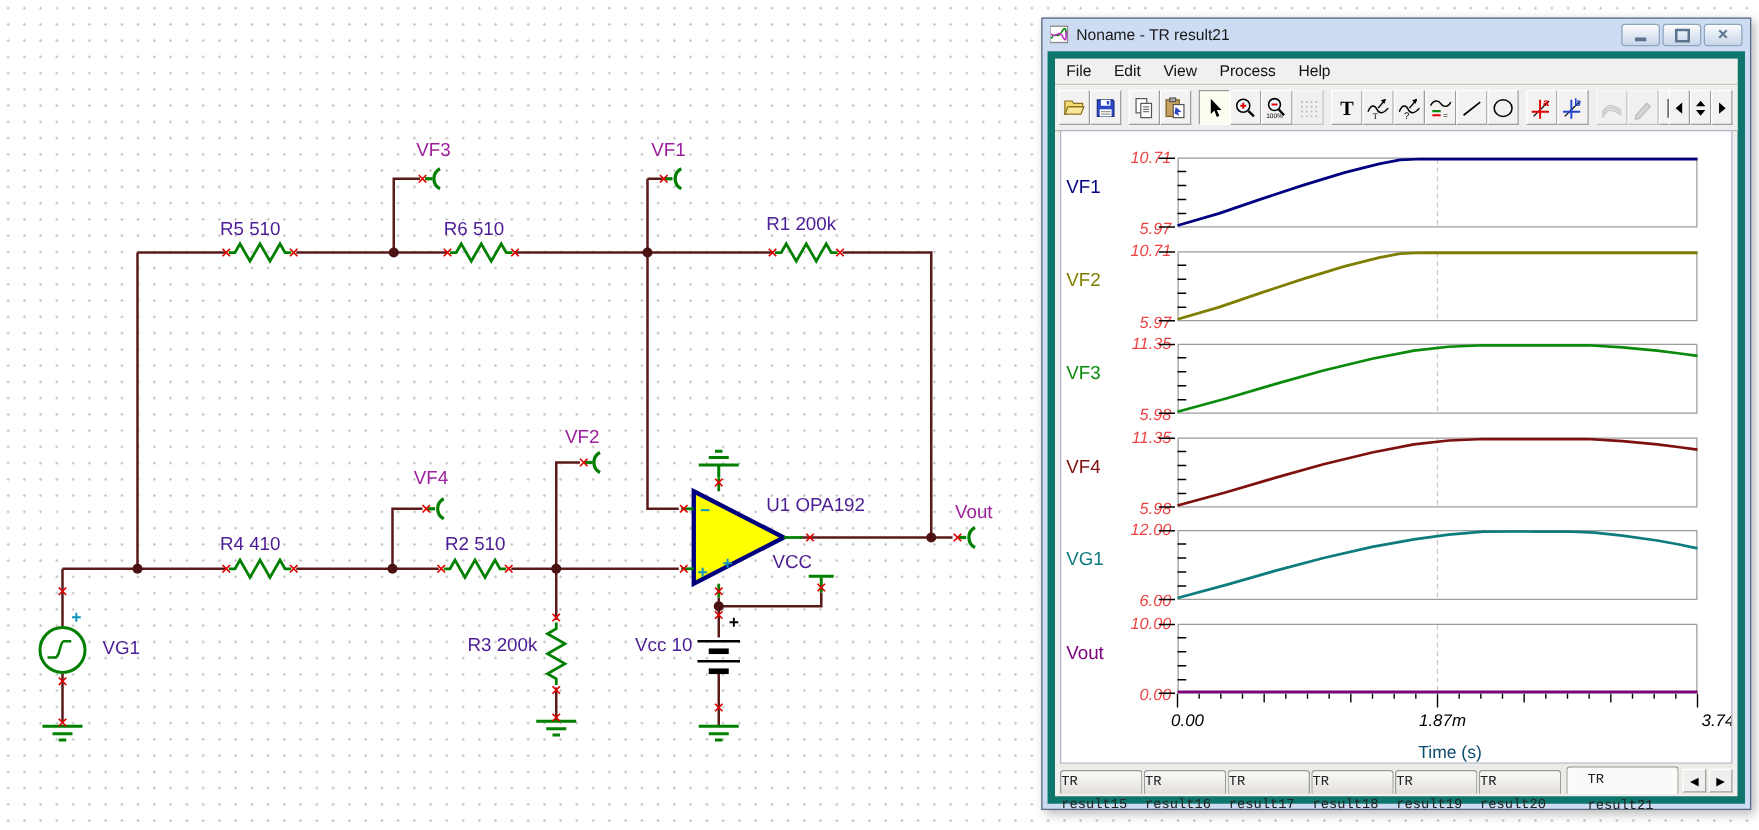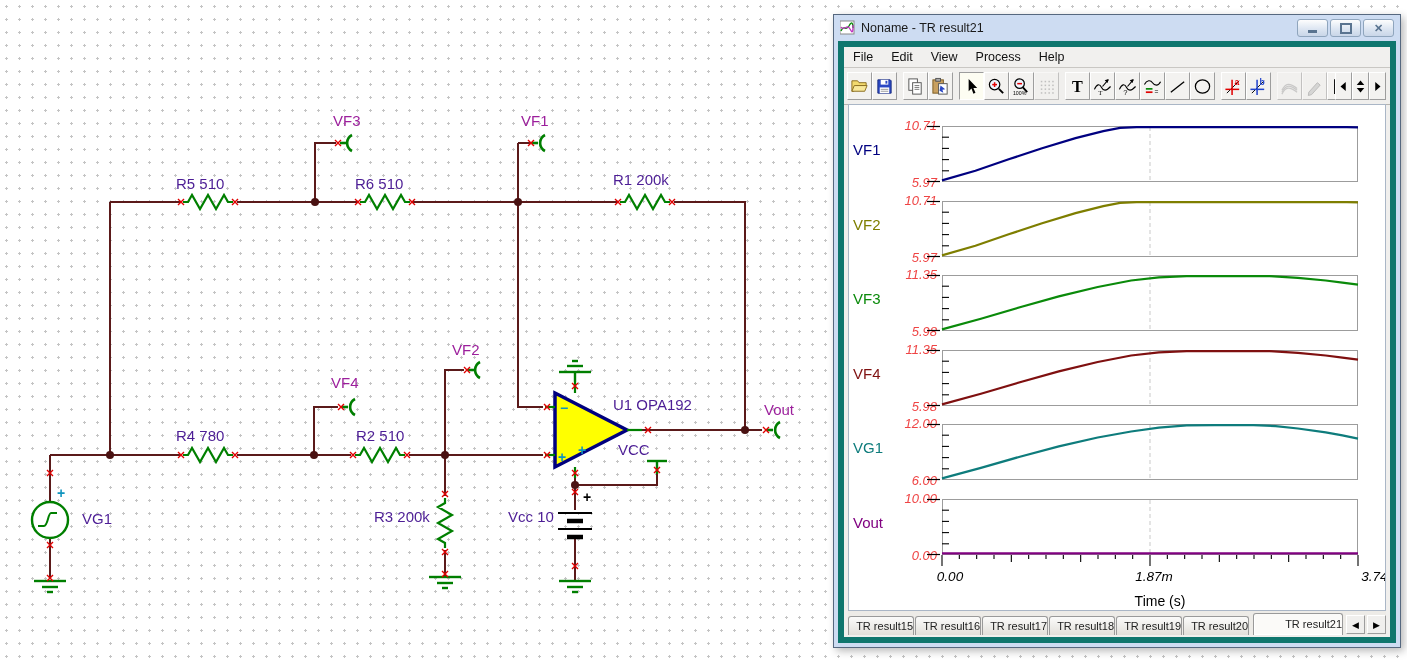--- a/index.html
+++ b/index.html
@@ -46,25 +46,25 @@
   #tb-nav .tb-btn{width:17px;}
   #client{position:absolute;left:4px;top:57px;right:4px;bottom:26px;background:#fff;border:1px solid #aab6c6;overflow:hidden;}
   #plots{position:absolute;left:0;top:0;right:0;bottom:0;}
   .plot-row{position:absolute;left:0;width:540px;height:56px;}
   .plot-name{position:absolute;left:4px;top:15px;font-size:15px;}
   .ylab{position:absolute;width:88px;text-align:right;font-size:13px;font-style:italic;color:#ef4444;}
   .ylab.max{top:-8px;}
   .ylab.min{bottom:-8px;}
   .plot-svg{position:absolute;left:93px;top:0;overflow:visible;}
   .xlab{position:absolute;font-size:13.5px;font-style:italic;color:#000;white-space:nowrap;}
-  #time-label{position:absolute;font-size:14px;color:#000000;}
+  #time-label{position:absolute;font-size:14px;color:#0c4a6e;}
   #tabstrip{position:absolute;left:4px;right:4px;bottom:2px;height:24px;background:#edebe7;display:flex;align-items:flex-end;}
-  .tab{height:18px;line-height:18px;font-size:11px;color:#222;text-align:right;
+  .tab{height:18px;line-height:18px;font-size:11px;color:#222;text-align:left;
     background:linear-gradient(#fbfbfa,#e2dfda);border:1px solid #9a9a9a;border-bottom:none;
-    border-radius:3px 3px 0 0;margin-right:1px;width:64px;flex:0 0 auto;}
+    border-radius:3px 3px 0 0;margin-right:1px;width:64px;flex:0 0 auto;font-family:Liberation Mono, monospace;}
   .tab.active{background:#fbfaf8;height:21px;line-height:21px;width:72px;margin-left:3px;margin-right:3px;box-shadow:1px -1px 0 #fff inset;padding-left:16px;}
   #tab-scroll{position:absolute;right:4px;bottom:3px;display:flex;gap:2px;}
   .tsc-btn{width:17px;height:17px;border:1px solid #9d9d9d;border-top-color:#fff;border-left-color:#fff;background:#f0efed;
     display:flex;align-items:center;justify-content:center;font-size:9px;color:#000;}
 </style>
 </head>
 <body>
 
 <svg id="schematic-svg" width="833" height="664" viewBox="0 0 833 664">
   <g stroke="#5b1a1a" stroke-width="2" fill="none">
@@ -220,21 +220,21 @@
         <path d="M47 470 l6 6 M47 476 l6 -6"></path>
         <path d="M47 542 l6 6 M47 548 l6 -6"></path>
         <path d="M47 575 l6 6 M47 581 l6 -6"></path>
       </g>
   </g>
 </svg>
 <div id="schematic-labels">
     <div class="sch-label part" style="left: 176px; top: 175px;">R5 510</div>
     <div class="sch-label part" style="left: 355px; top: 175px;">R6 510</div>
     <div class="sch-label part" style="left: 613px; top: 171px;">R1 200k</div>
-    <div class="sch-label part" style="left: 176px; top: 427px;">R4 780</div>
+    <div class="sch-label part" style="left: 176px; top: 427px;">R4 410</div>
     <div class="sch-label part" style="left: 356px; top: 427px;">R2 510</div>
     <div class="sch-label part" style="left: 374px; top: 508px;">R3 200k</div>
     <div class="sch-label part" style="left: 82px; top: 510px;">VG1</div>
     <div class="sch-label part" style="left: 613px; top: 396px;">U1 OPA192</div>
     <div class="sch-label part" style="left: 618px; top: 441px;">VCC</div>
     <div class="sch-label part" style="left: 508px; top: 508px;">Vcc 10</div>
     <div class="sch-label probe" style="left: 333px; top: 112px;">VF3</div>
     <div class="sch-label probe" style="left: 521px; top: 112px;">VF1</div>
     <div class="sch-label probe" style="left: 452px; top: 341px;">VF2</div>
     <div class="sch-label probe" style="left: 331px; top: 374px;">VF4</div>

